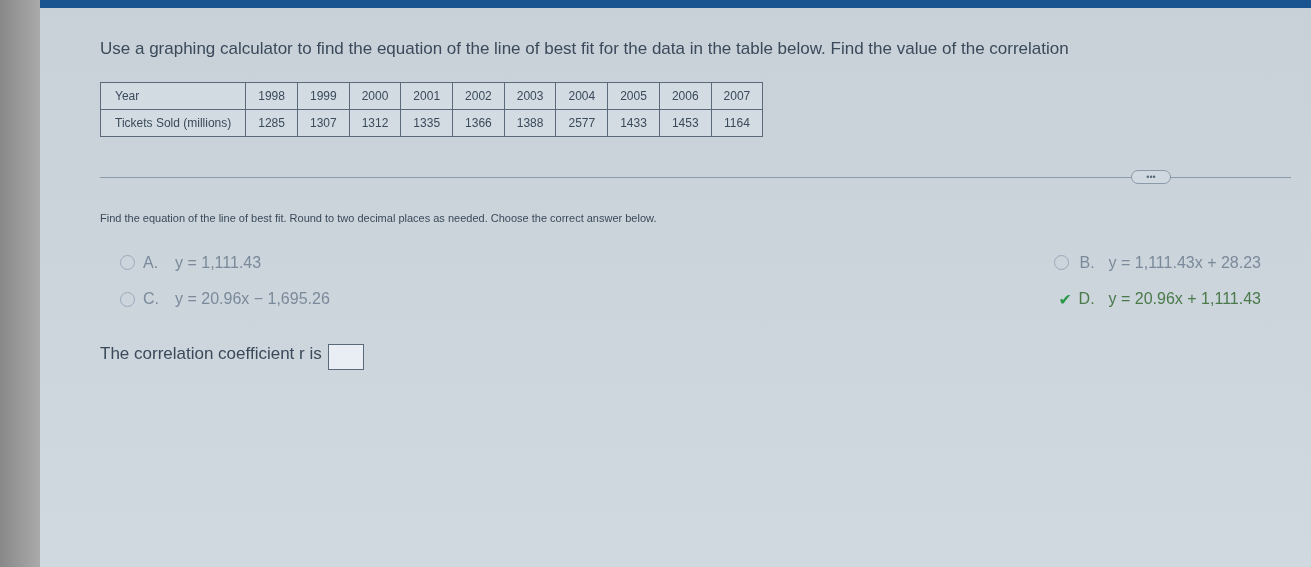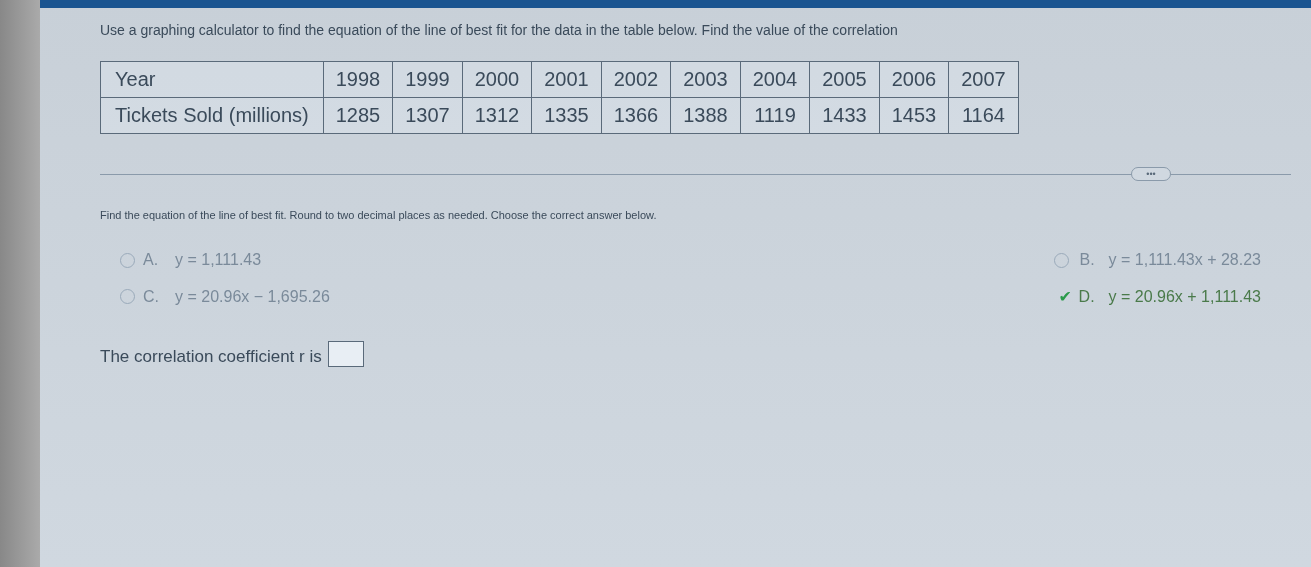--- a/index.html
+++ b/index.html
@@ -32,33 +32,34 @@
       background: #1a5490;
     }
     .content {
       position: absolute;
       left: 100px;
       top: 20px;
       right: 20px;
       color: #3a4a5a;
     }
     .problem-text {
-      font-size: 14px;
+      font-size: 17px;
       line-height: 1.5;
       margin-bottom: 20px;
+      margin-top: 16px;
     }
     table {
       border-collapse: collapse;
       margin-bottom: 30px;
     }
     td {
       border: 1px solid #5a6a7a;
       padding: 6px 12px;
       text-align: center;
-      font-size: 20px;
+      font-size: 12px;
       background: rgba(220, 228, 235, 0.5);
     }
     td.header-cell {
       text-align: left;
       padding: 6px 14px;
       min-width: 120px;
     }
     .divider-row {
       position: relative;
       margin: 25px 0;
@@ -123,21 +124,21 @@
     .choice .check {
       color: #2a9a4a;
       font-size: 16px;
       margin-right: 4px;
       width: 15px;
       text-align: center;
     }
     .correlation-line {
       font-size: 17px;
       display: flex;
-      align-items: flex-end;
+      align-items: flex-start;
       gap: 6px;
     }
     .input-box {
       display: inline-block;
       width: 36px;
       height: 26px;
       border: 1px solid #5a6a7a;
       background: #e8eef4;
       vertical-align: middle;
     }
@@ -174,21 +175,21 @@
       <td>2007</td>
     </tr>
     <tr>
       <td class="header-cell">Tickets Sold (millions)</td>
       <td>1285</td>
       <td>1307</td>
       <td>1312</td>
       <td>1335</td>
       <td>1366</td>
       <td>1388</td>
-      <td>1119</td>
+      <td>2577</td>
       <td>1433</td>
       <td>1453</td>
       <td>1164</td>
     </tr>
   </tbody>
     </table>
 
   <div class="divider-row">
     <div class="divider-line"></div>
     <div class="divider-pill">•••</div>

